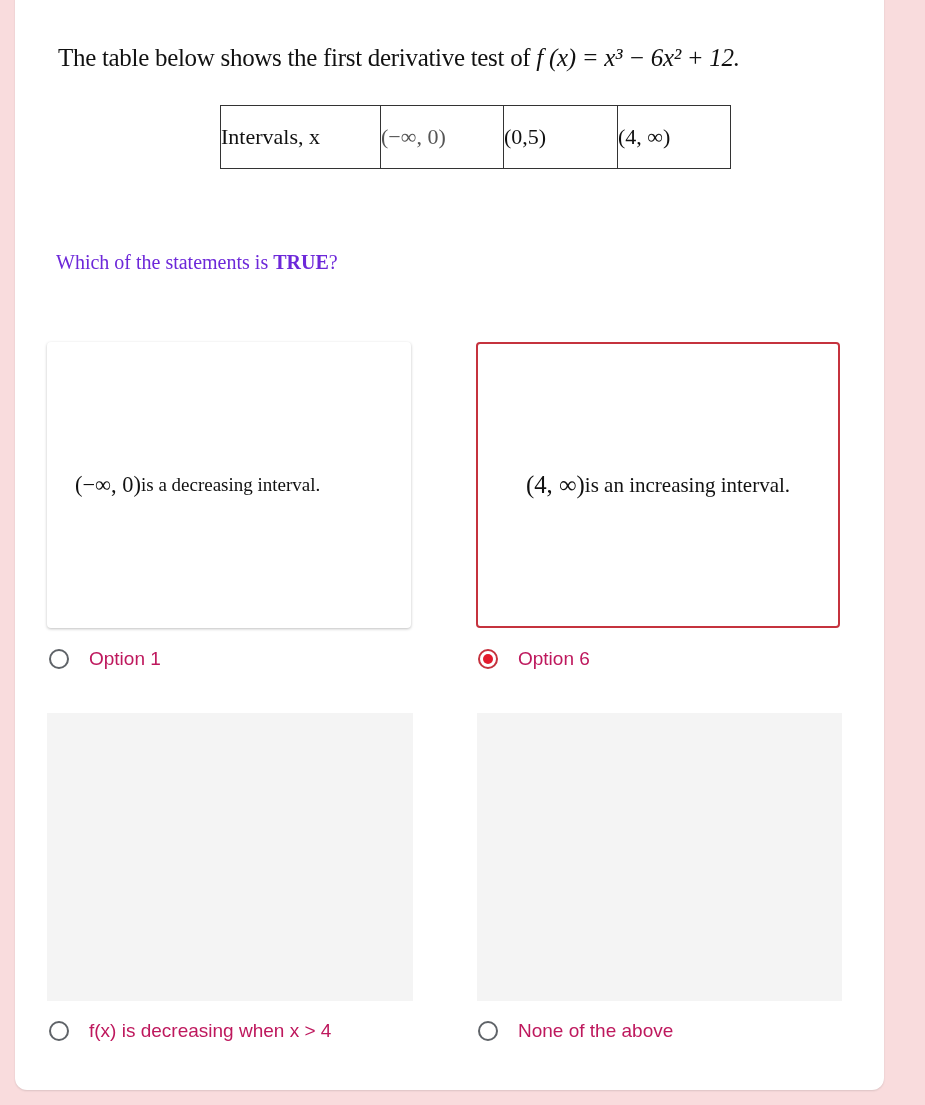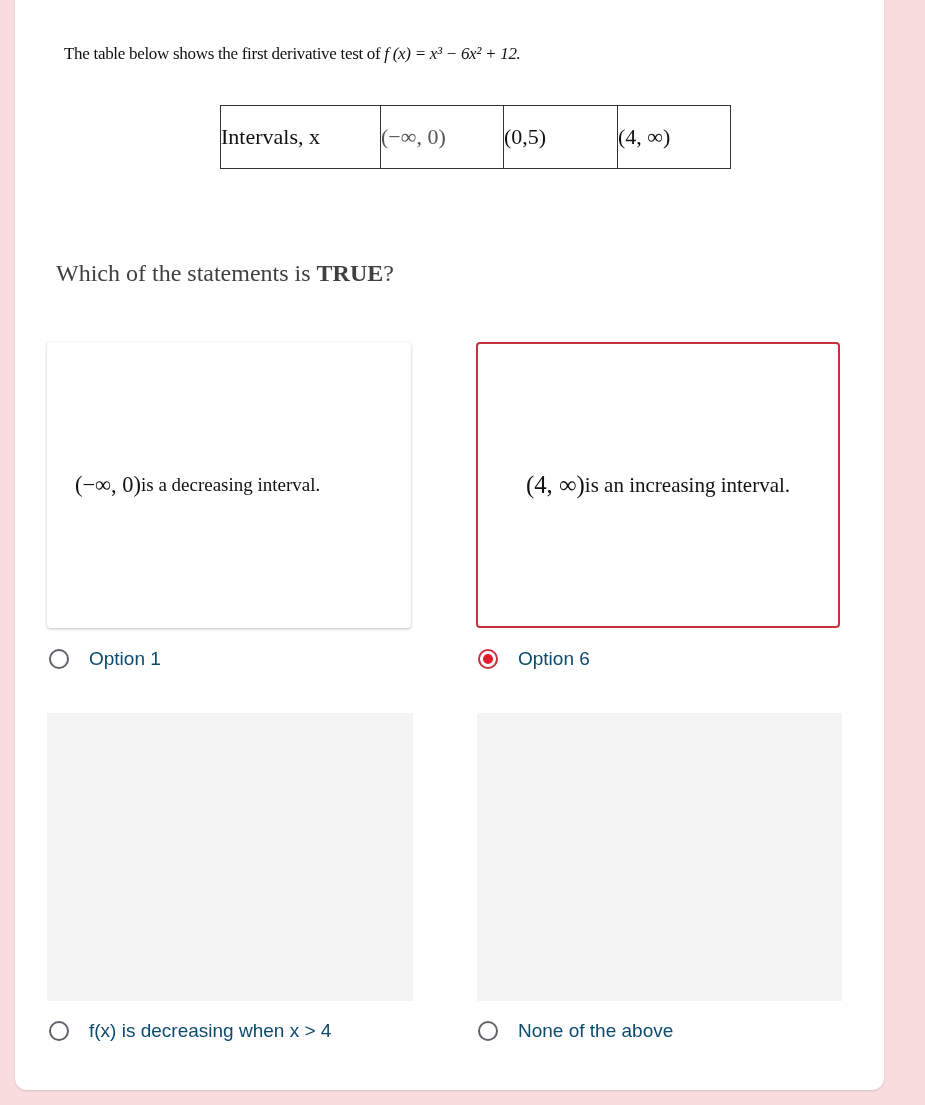--- a/index.html
+++ b/index.html
@@ -13,22 +13,22 @@
     .card {
       position: absolute;
       left: 15px; top: -12px;
       width: 869px; height: 1102px;
       background: #ffffff;
       border-radius: 12px;
       box-shadow: 0 1px 2px rgba(0,0,0,0.12);
     }
     .serif { font-family: "Liberation Serif", serif; }
     .question {
-      position: absolute; left: 64px; top: 44px;
-      font-size: 17px; color: #111;
+      position: absolute; left: 58px; top: 44px;
+      font-size: 25px; color: #111;
       letter-spacing: -0.3px;
       white-space: nowrap;
     }
     .question i { font-style: italic; }
     table.deriv {
       position: absolute; left: 220px; top: 105px;
       border-collapse: collapse;
       font-family: "Liberation Serif", serif;
       color: #111;
     }
@@ -38,23 +38,23 @@
     }
     table.deriv tr.r1 td { height: 62px; font-size: 22px; }
     table.deriv tr.r2 td { height: 50px; font-size: 17px; }
     table.deriv tr.r2 td.hdr { font-size: 22px; }
     table.deriv td.c0 { width: 159px; }
     table.deriv td.c1 { width: 122px; }
     table.deriv td.c2 { width: 113px; }
     table.deriv td.c3 { width: 112px; }
     .grey { color: #555; }
     .prompt {
-      position: absolute; left: 56px; top: 260px;
+      position: absolute; left: 56px; top: 251px;
       font-family: "Liberation Serif", serif;
-      font-size: 24px; color: #404040;
+      font-size: 20px; color: #6d28d9;
     }
     .opt-img {
       position: absolute;
       width: 364px; height: 286px;
       display: flex; align-items: center; justify-content: center;
       font-family: "Liberation Serif", serif;
       color: #111;
       box-sizing: border-box;
     }
     .opt-img.o1 {
@@ -72,21 +72,21 @@
       border: 2px solid #c5323e;
       border-radius: 4px;
       font-size: 21px;
     }
     .opt-img.o3 { left: 47px; top: 713px; width: 366px; height: 288px; background: #f4f4f4; }
     .opt-img.o4 { left: 477px; top: 713px; width: 365px; height: 288px; background: #f4f4f4; }
     .math { font-size: 1.18em; }
     .radio-row {
       position: absolute;
       display: flex; align-items: center;
-      font-size: 19px; color: #0c4a6e;
+      font-size: 19px; color: #be185d;
       cursor: pointer;
     }
     .radio {
       width: 20px; height: 20px;
       border: 2px solid #5f6368;
       border-radius: 50%;
       box-sizing: border-box;
       margin-right: 20px;
       position: relative;
       flex: none;

